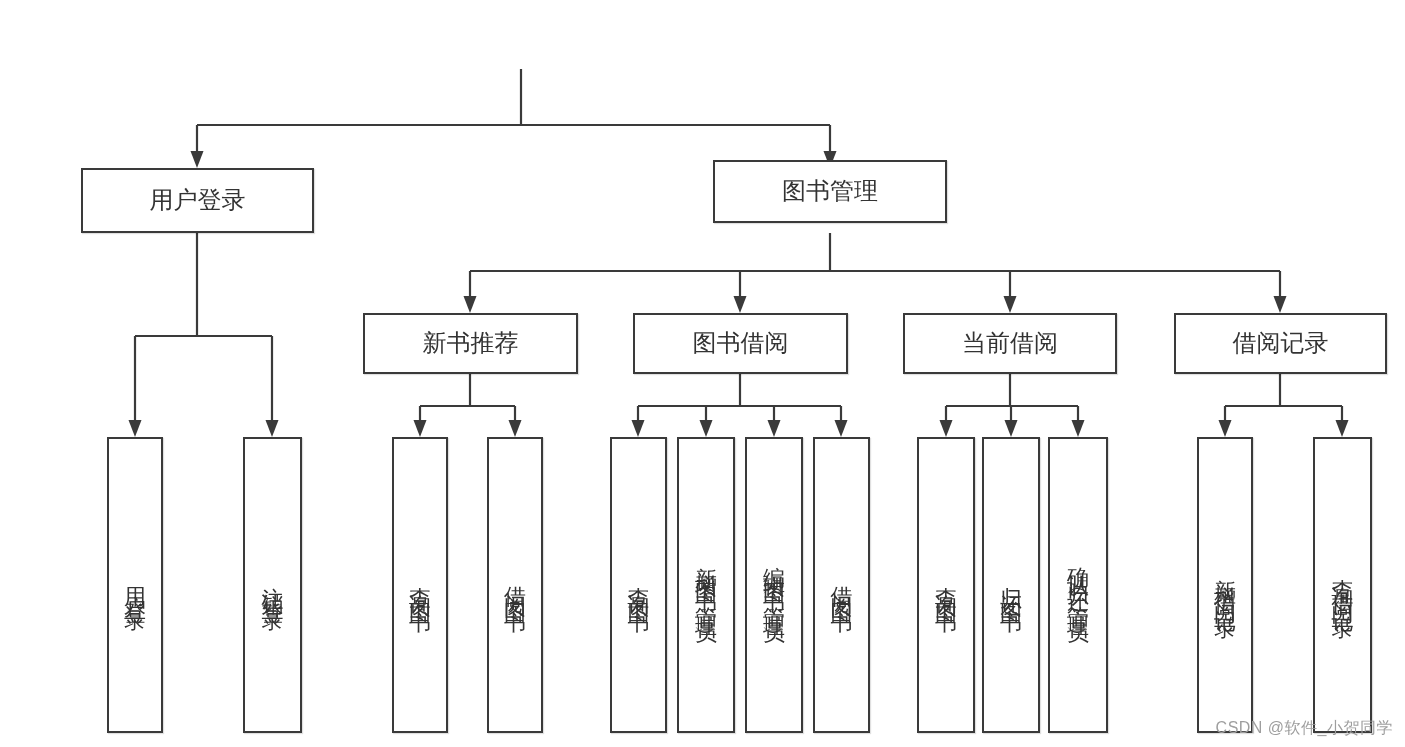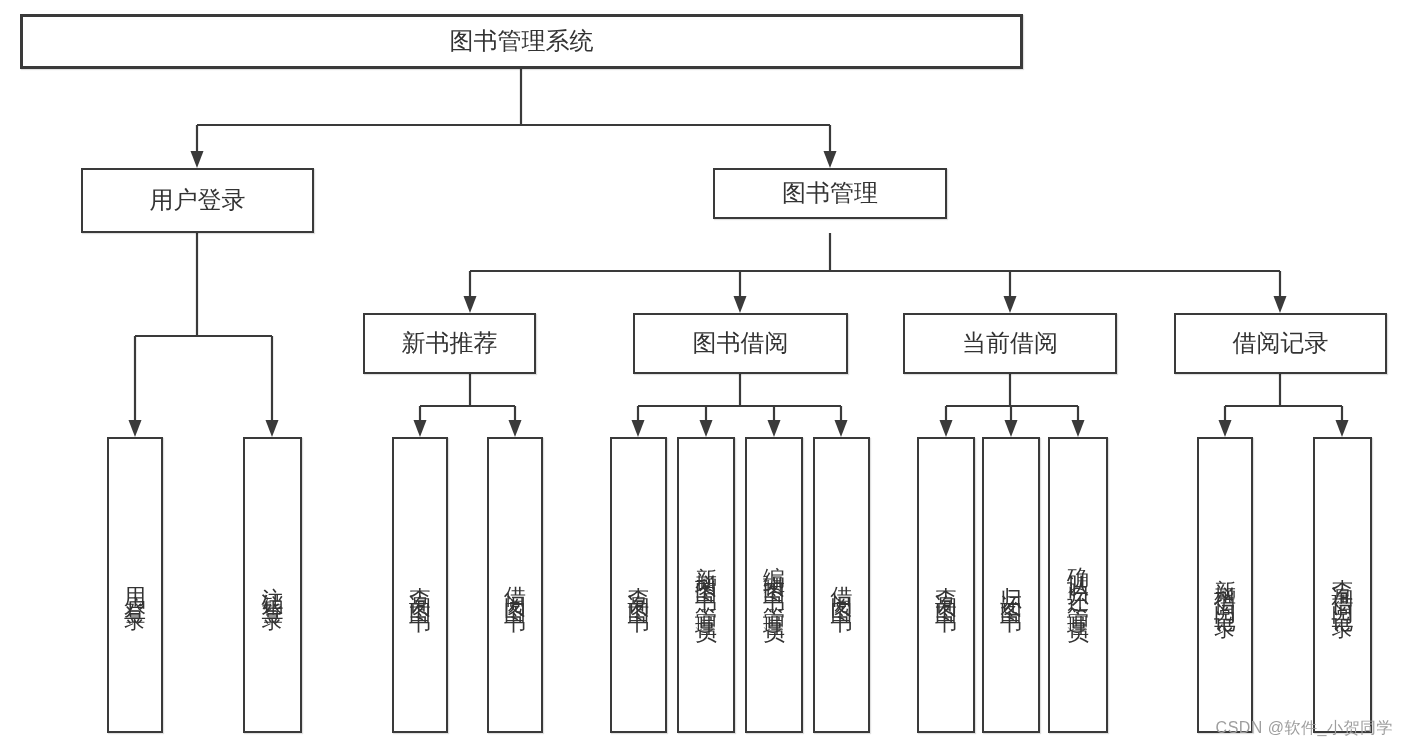--- a/index.html
+++ b/index.html
@@ -107,32 +107,29 @@
       <polygon points="767.5,420 780.5,420 774,437"></polygon>
       <polygon points="834.5,420 847.5,420 841,437"></polygon>
       <polygon points="939.5,420 952.5,420 946,437"></polygon>
       <polygon points="1004.5,420 1017.5,420 1011,437"></polygon>
       <polygon points="1071.5,420 1084.5,420 1078,437"></polygon>
       <polygon points="1218.5,420 1231.5,420 1225,437"></polygon>
       <polygon points="1335.5,420 1348.5,420 1342,437"></polygon>
     </g>
   </svg>
 
-  <div class="node root" style="left:20px;top:14px;width:1003px;height:55px">
-    <span class="lbl">图书管理系统</span>
-  </div>
 
   <div class="node" style="left:81px;top:168px;width:233px;height:65px">
     <span class="lbl">用户登录</span>
   </div>
-  <div class="node" style="left:713px;top:168px;width:234px;height:51px">
+  <div class="node" style="left:713px;top:160px;width:234px;height:63px">
     <span class="lbl">图书管理</span>
   </div>
 
-  <div class="node" style="left:363px;top:313px;width:173px;height:61px">
+  <div class="node" style="left:363px;top:313px;width:215px;height:61px">
     <span class="lbl">新书推荐</span>
   </div>
   <div class="node" style="left:633px;top:313px;width:215px;height:61px">
     <span class="lbl">图书借阅</span>
   </div>
   <div class="node" style="left:903px;top:313px;width:214px;height:61px">
     <span class="lbl">当前借阅</span>
   </div>
   <div class="node" style="left:1174px;top:313px;width:213px;height:61px">
     <span class="lbl">借阅记录</span>

